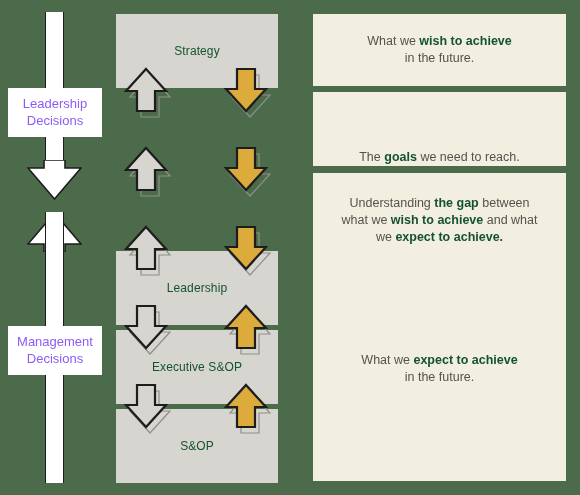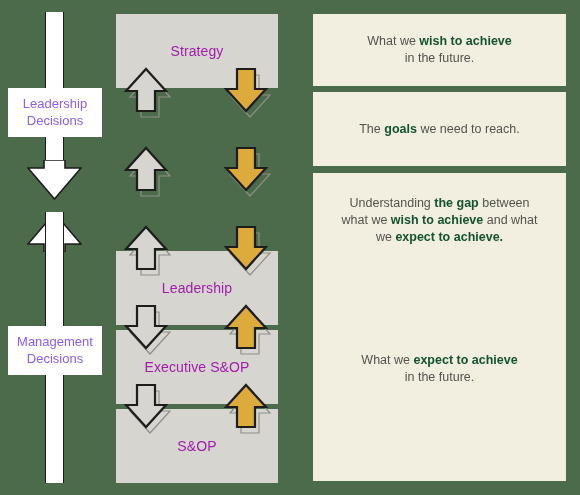--- a/index.html
+++ b/index.html
@@ -79,22 +79,22 @@
     position: absolute;
     left: 0;
     width: 162px;
     height: 74px;
     background: #d7d5d0;
     display: flex;
     align-items: center;
     justify-content: center;
   }
   .proc-label {
-    font-size: 14px;
-    color: #a21caf;
+    font-size: 12px;
+    color: #14532d;
     letter-spacing: .1px;
     text-align: center;
   }
 
   
   .arrow-pair {
     position: absolute;
     width: 44px;
     height: 46px;
   }
@@ -268,21 +268,21 @@
       </div>
     </div>
 
   <div class="rightcol" id="notes-column">
       <div class="note-panel" style="top: 0px; height: 72px;">
         <div class="note-text">
           <div><span>What we </span><b>wish to achieve</b></div>
           <div><span>in the future.</span></div>
         </div>
       </div>
-      <div class="note-panel" style="top: 78px; height: 74px;">
+      <div class="note-panel" style="top: 78px; height: 74px; align-items: flex-end;">
         <div class="note-text">
           <div><span>The </span><b>goals</b><span> we need to reach.</span></div>
         </div>
       </div>
       <div class="note-panel" style="top: 159px; height: 94px;">
         <div class="note-text">
           <div><span>Understanding </span><b>the gap</b><span> between</span></div>
           <div><span>what we </span><b>wish to achieve</b><span> and what</span></div>
           <div><span>we </span><b>expect to achieve.</b></div>
         </div>

